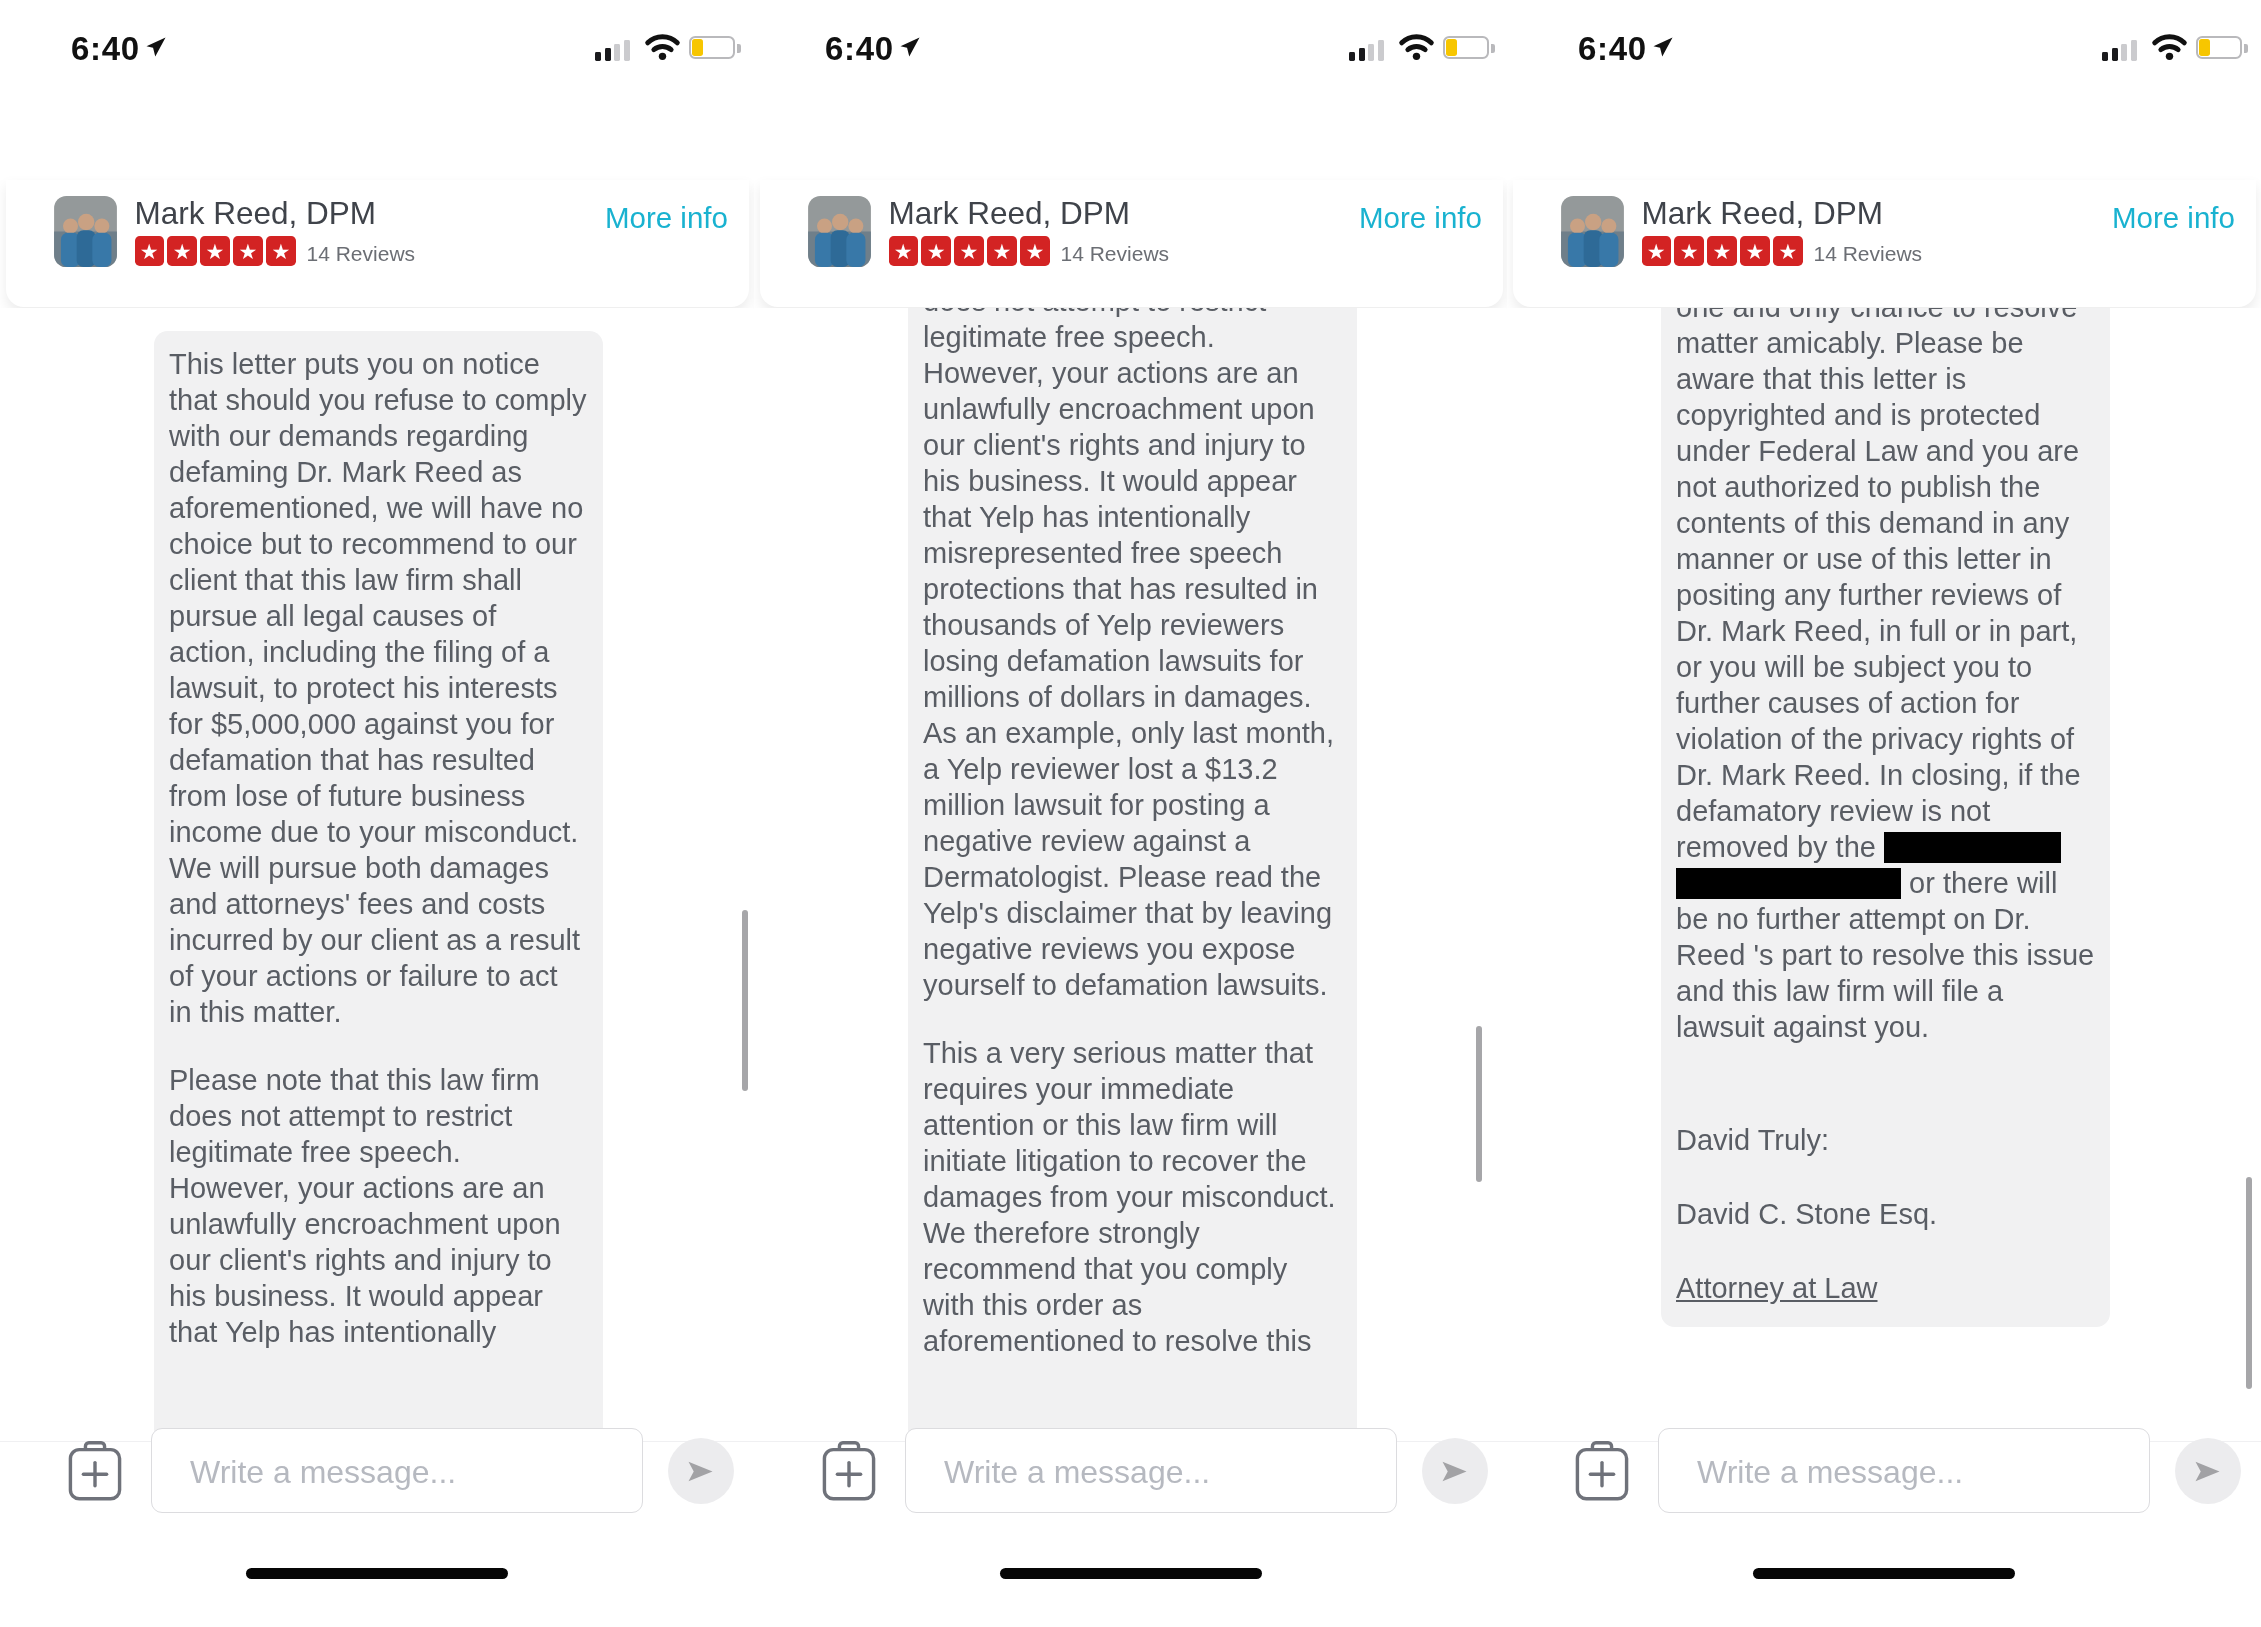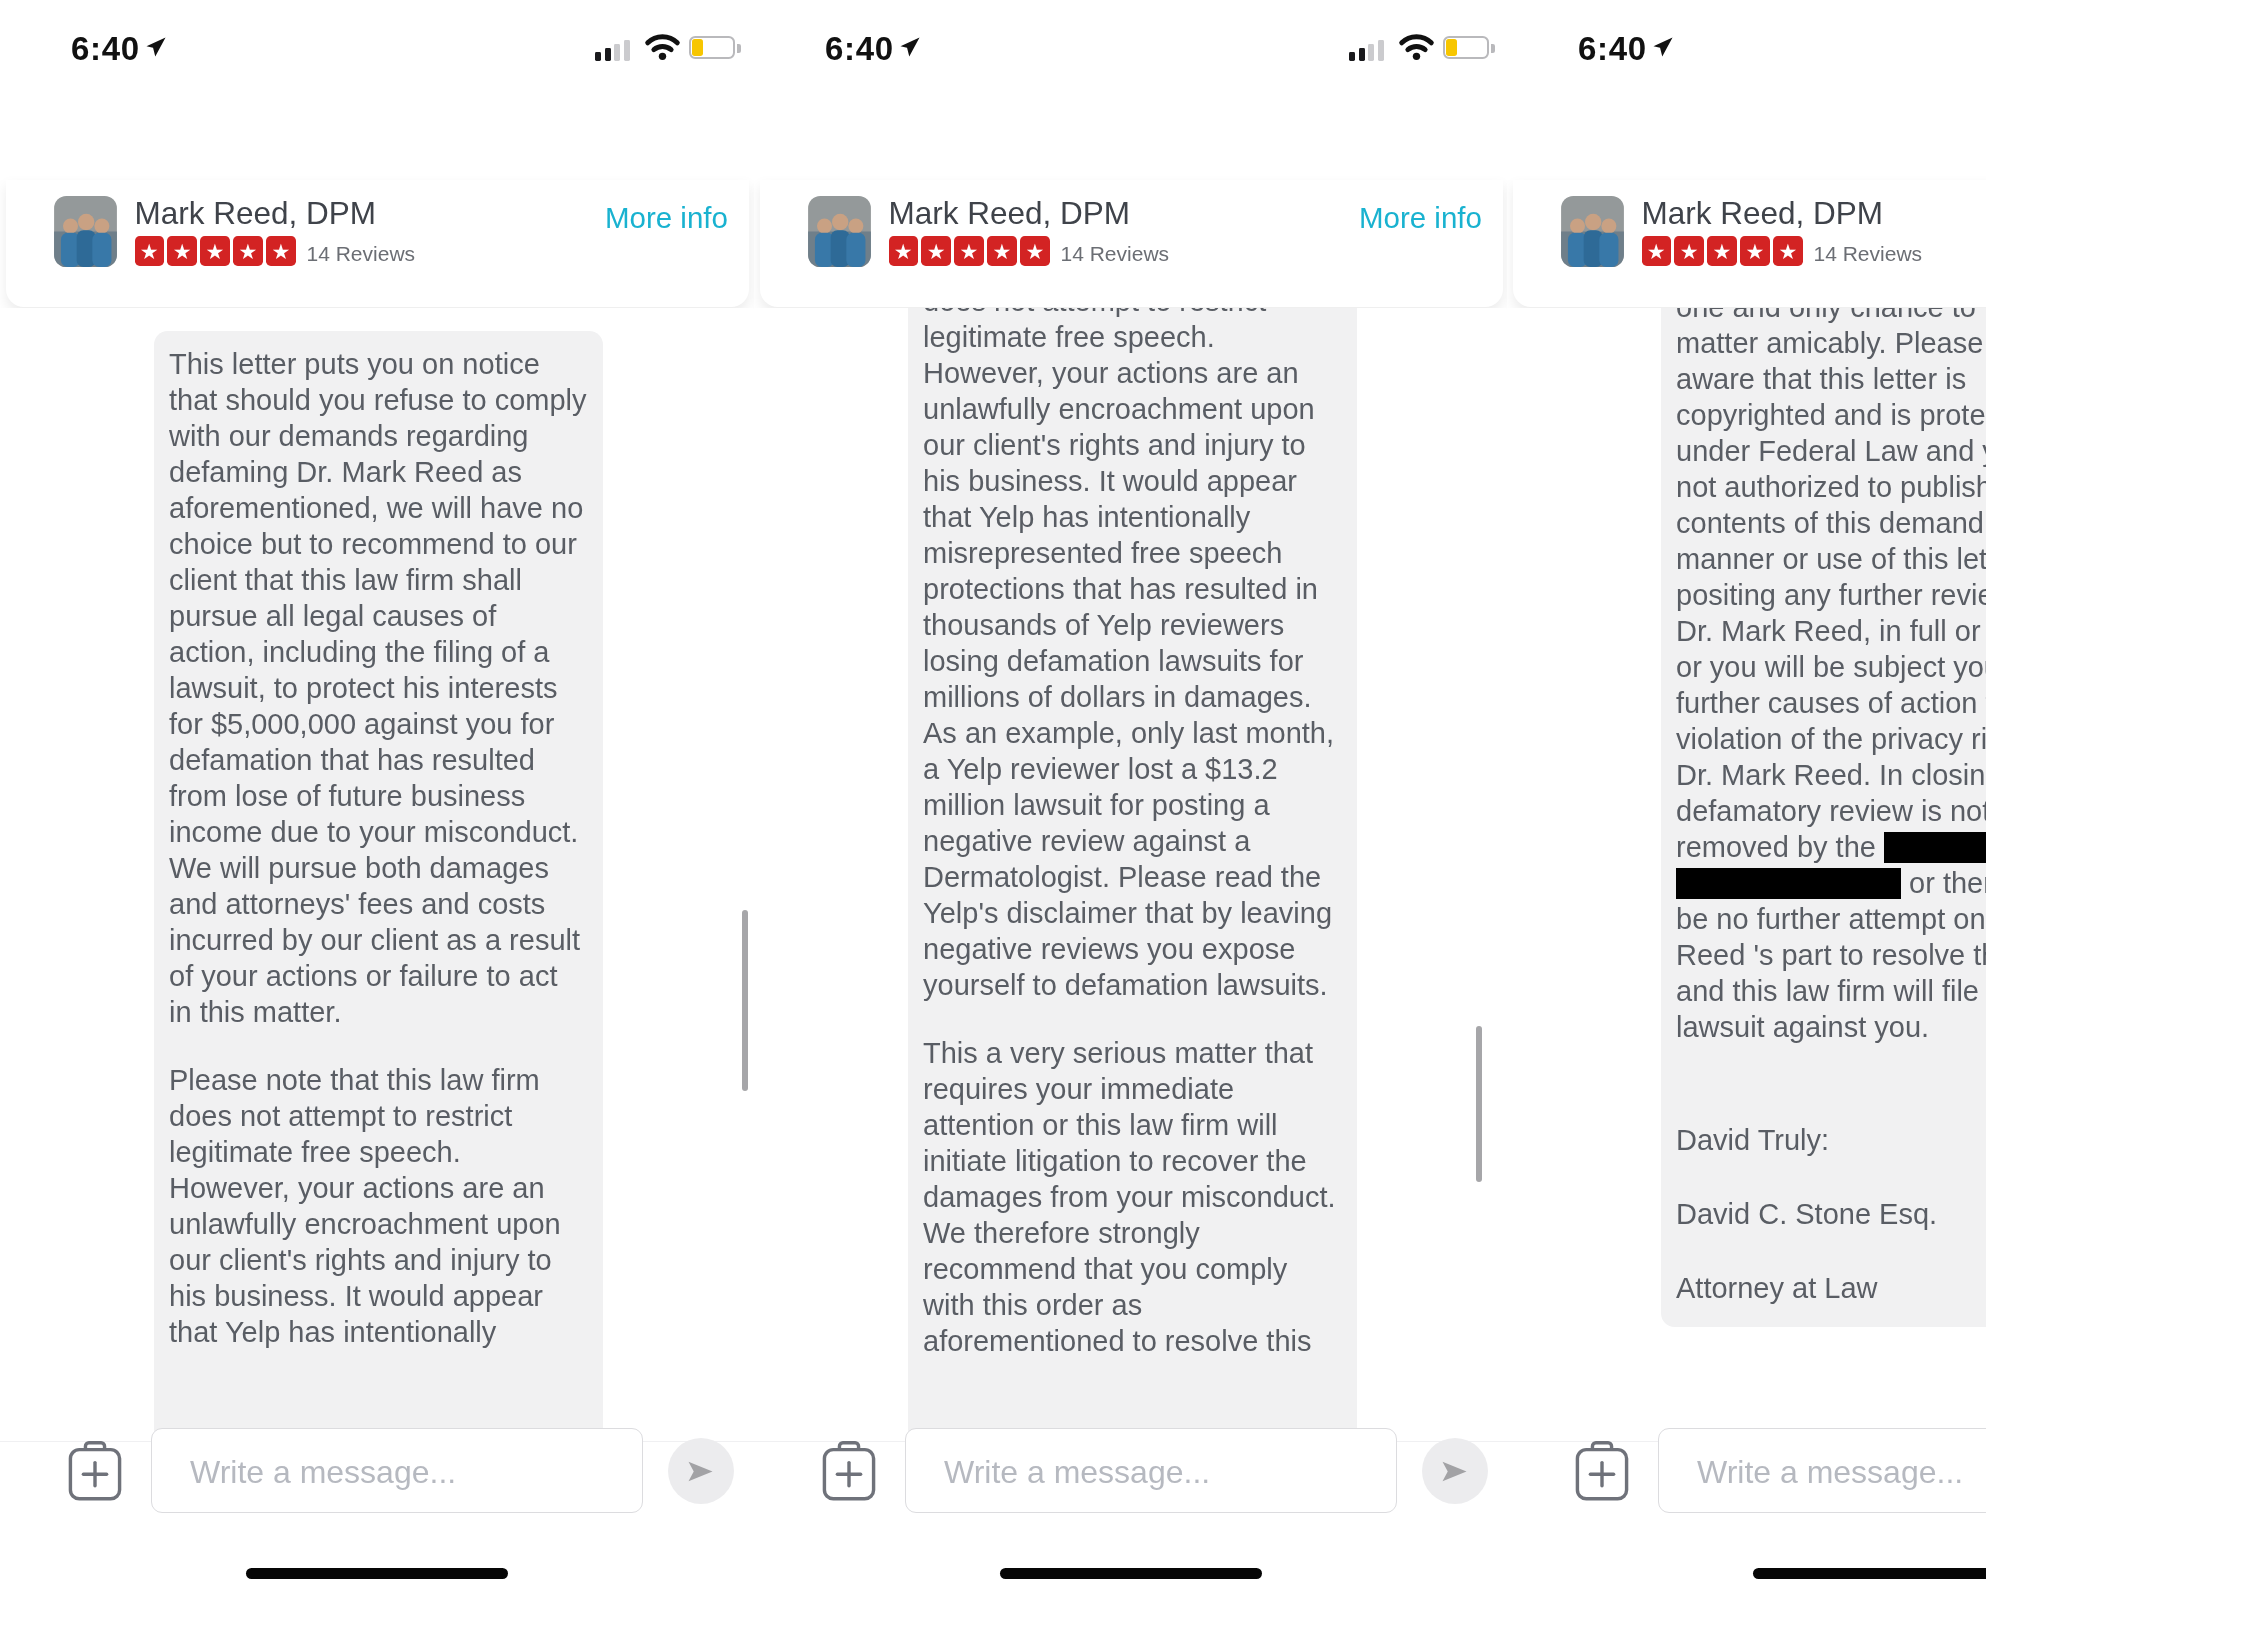--- a/index.html
+++ b/index.html
@@ -1,16 +1,16 @@
 <!DOCTYPE html>
 <html style="font-size:11px"><head>
 <meta charset="utf-8">
 <style>
   html,body{margin:0;padding:0;background:#fff;}
-  #canvas{position:relative;width:1986px;height:1627px;background:#c4b5fd;overflow:hidden;
+  #canvas{position:relative;width:2261px;height:1627px;background:#c4b5fd;overflow:hidden;
           font-family:"Liberation Sans", sans-serif;}
   .screen{position:absolute;top:0;width:754px;height:1627px;background:#fff;}
   .s1{left:0;} .s2{left:754px;} .s3{left:1507px;}
 
   
   .statusbar{position:absolute;top:0;left:0;width:754px;height:82px;}
   .time{position:absolute;left:71px;top:30px;font-size:33px;font-weight:700;color:#111;letter-spacing:0.7px;}
   .loc-arrow{position:absolute;left:145px;top:36px;width:22px;height:22px;}
   .sig-group{position:absolute;left:595px;top:36px;width:41px;height:25px;}
   .sig-bar{position:absolute;bottom:0;width:6.2px;border-radius:1.4px;}
@@ -48,21 +48,21 @@
   .scroll{position:absolute;top:308px;left:0;width:754px;height:1132px;overflow:hidden;background:#fff;}
   .bubble{position:absolute;left:154px;width:449px;background:#f1f1f2;border-radius:13.7px;
           padding:15px;box-sizing:border-box;}
   .s1 .bubble{top:23px;height:1507px;}
   .s2 .bubble{top:-40px;height:1576px;}
   .s3 .bubble{top:-34px;}
   .bubble p{margin:0;font-size:29px;line-height:36px;color:#595d64;}
   .bubble p + p{margin-top:31.5px;}
   .s3 .bubble p:nth-child(2){margin-top:77px;}
   .s3 .bubble p:nth-child(3){margin-top:38px;}
-  .s3 .bubble p:nth-child(4){margin-top:38px;padding-bottom:5.5px;}
+  .s3 .bubble p:nth-child(4){margin-top:38px;padding-bottom:5.5px;text-decoration:underline;}
   .redact{display:inline-block;height:31.5px;background:#000;vertical-align:-6.2px;}
 
   .scrollbar{position:absolute;width:6.2px;border-radius:3.4px;background:#a6a6a9;}
   .s1 .scrollbar{left:742px;top:910px;height:181px;}
   .s2 .scrollbar{left:722px;top:1026px;height:156px;}
   .s3 .scrollbar{left:739px;top:1177px;height:212px;}
 
   
   .composer-divider{position:absolute;top:1441px;left:0;width:754px;height:1.4px;background:#f0f0f2;}
   .attach-btn{position:absolute;left:67px;top:1440px;width:56px;height:63px;}

